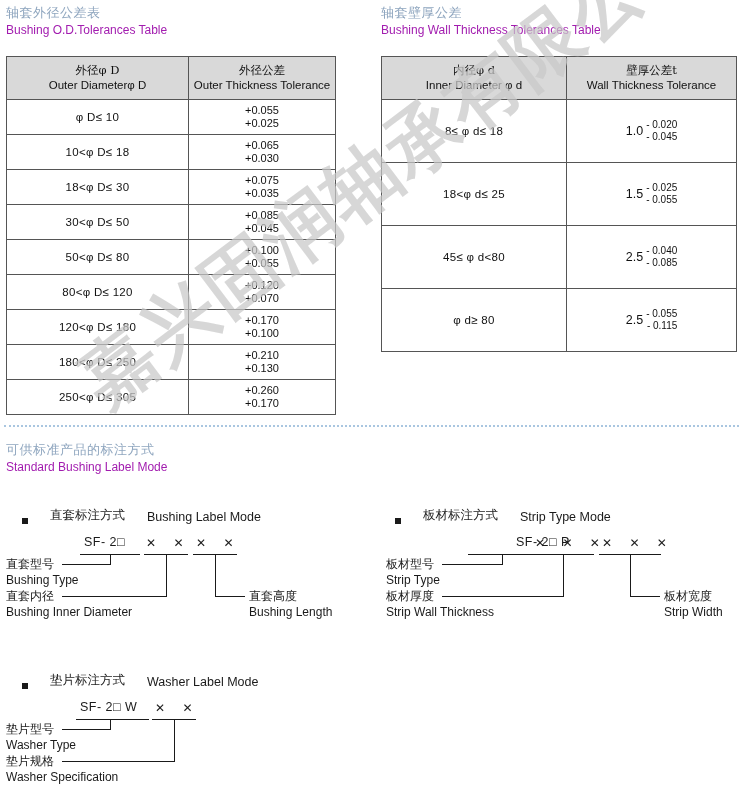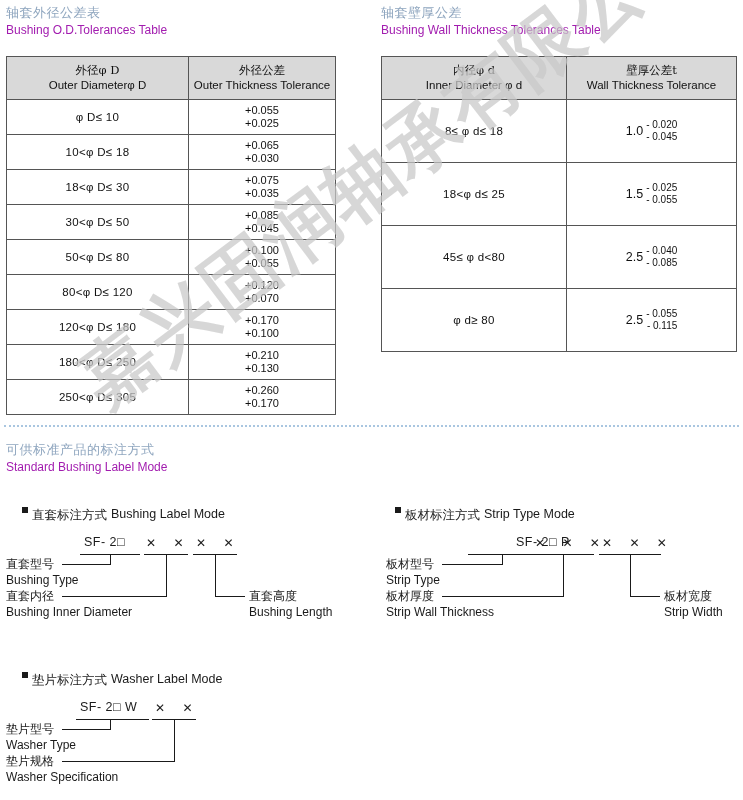--- a/index.html
+++ b/index.html
@@ -47,21 +47,21 @@
   .stk{display:inline-block;text-align:right;line-height:12px;font-size:10px;}
   .stk i{font-style:normal;display:block;white-space:nowrap;}
 
   
   .divider{
     position:absolute;left:4px;right:4px;height:0;
     border-top:2px dotted #a9c6e0;z-index:2;
   }
 
   
-  .bullet-row{position:absolute;z-index:6;display:flex;align-items:flex-start;gap:4px;white-space:nowrap;}
+  .bullet-row{position:absolute;z-index:6;display:flex;align-items:flex-end;gap:22px;white-space:nowrap;}
   .bullet{width:6px;height:6px;background:#1a1a1a;display:inline-block;}
   .b-cn{font-family:"DejaVu Serif","Liberation Serif",serif;font-size:12.5px;}
   .b-en{font-size:12.5px;}
 
   
   .diagram{position:absolute;z-index:6;}
   .code{position:absolute;font-size:12.5px;letter-spacing:.5px;white-space:nowrap;}
   .xs{position:absolute;font-size:12px;font-weight:700;letter-spacing:7px;white-space:nowrap;}
   .uline{position:absolute;border-bottom:1px solid #1a1a1a;height:0;}
   .vline{position:absolute;border-left:1px solid #1a1a1a;width:0;}

